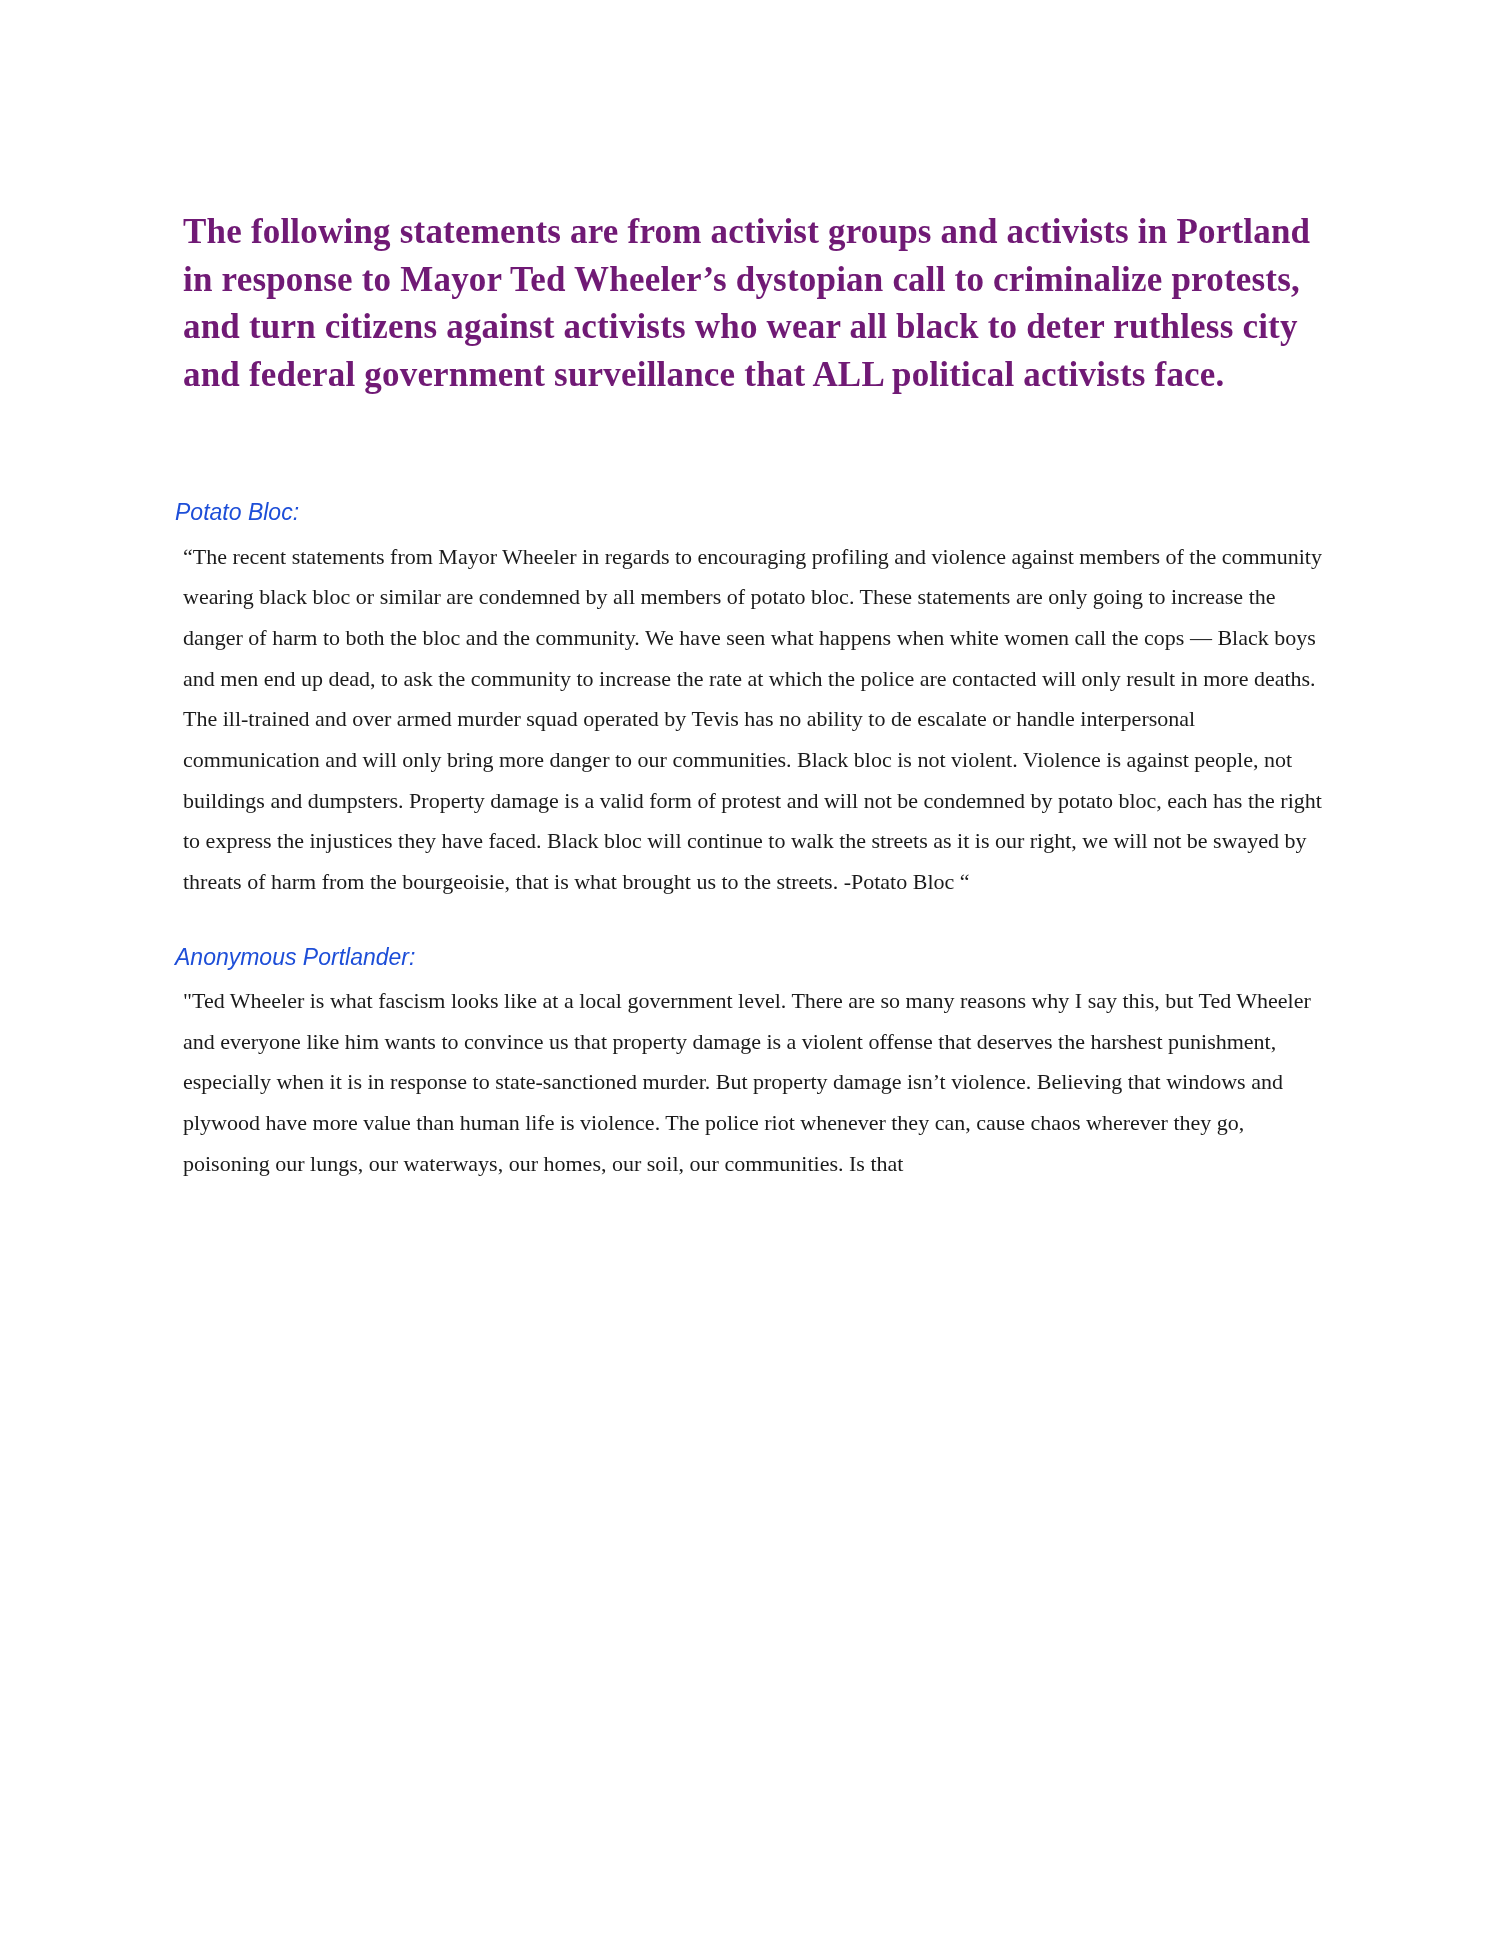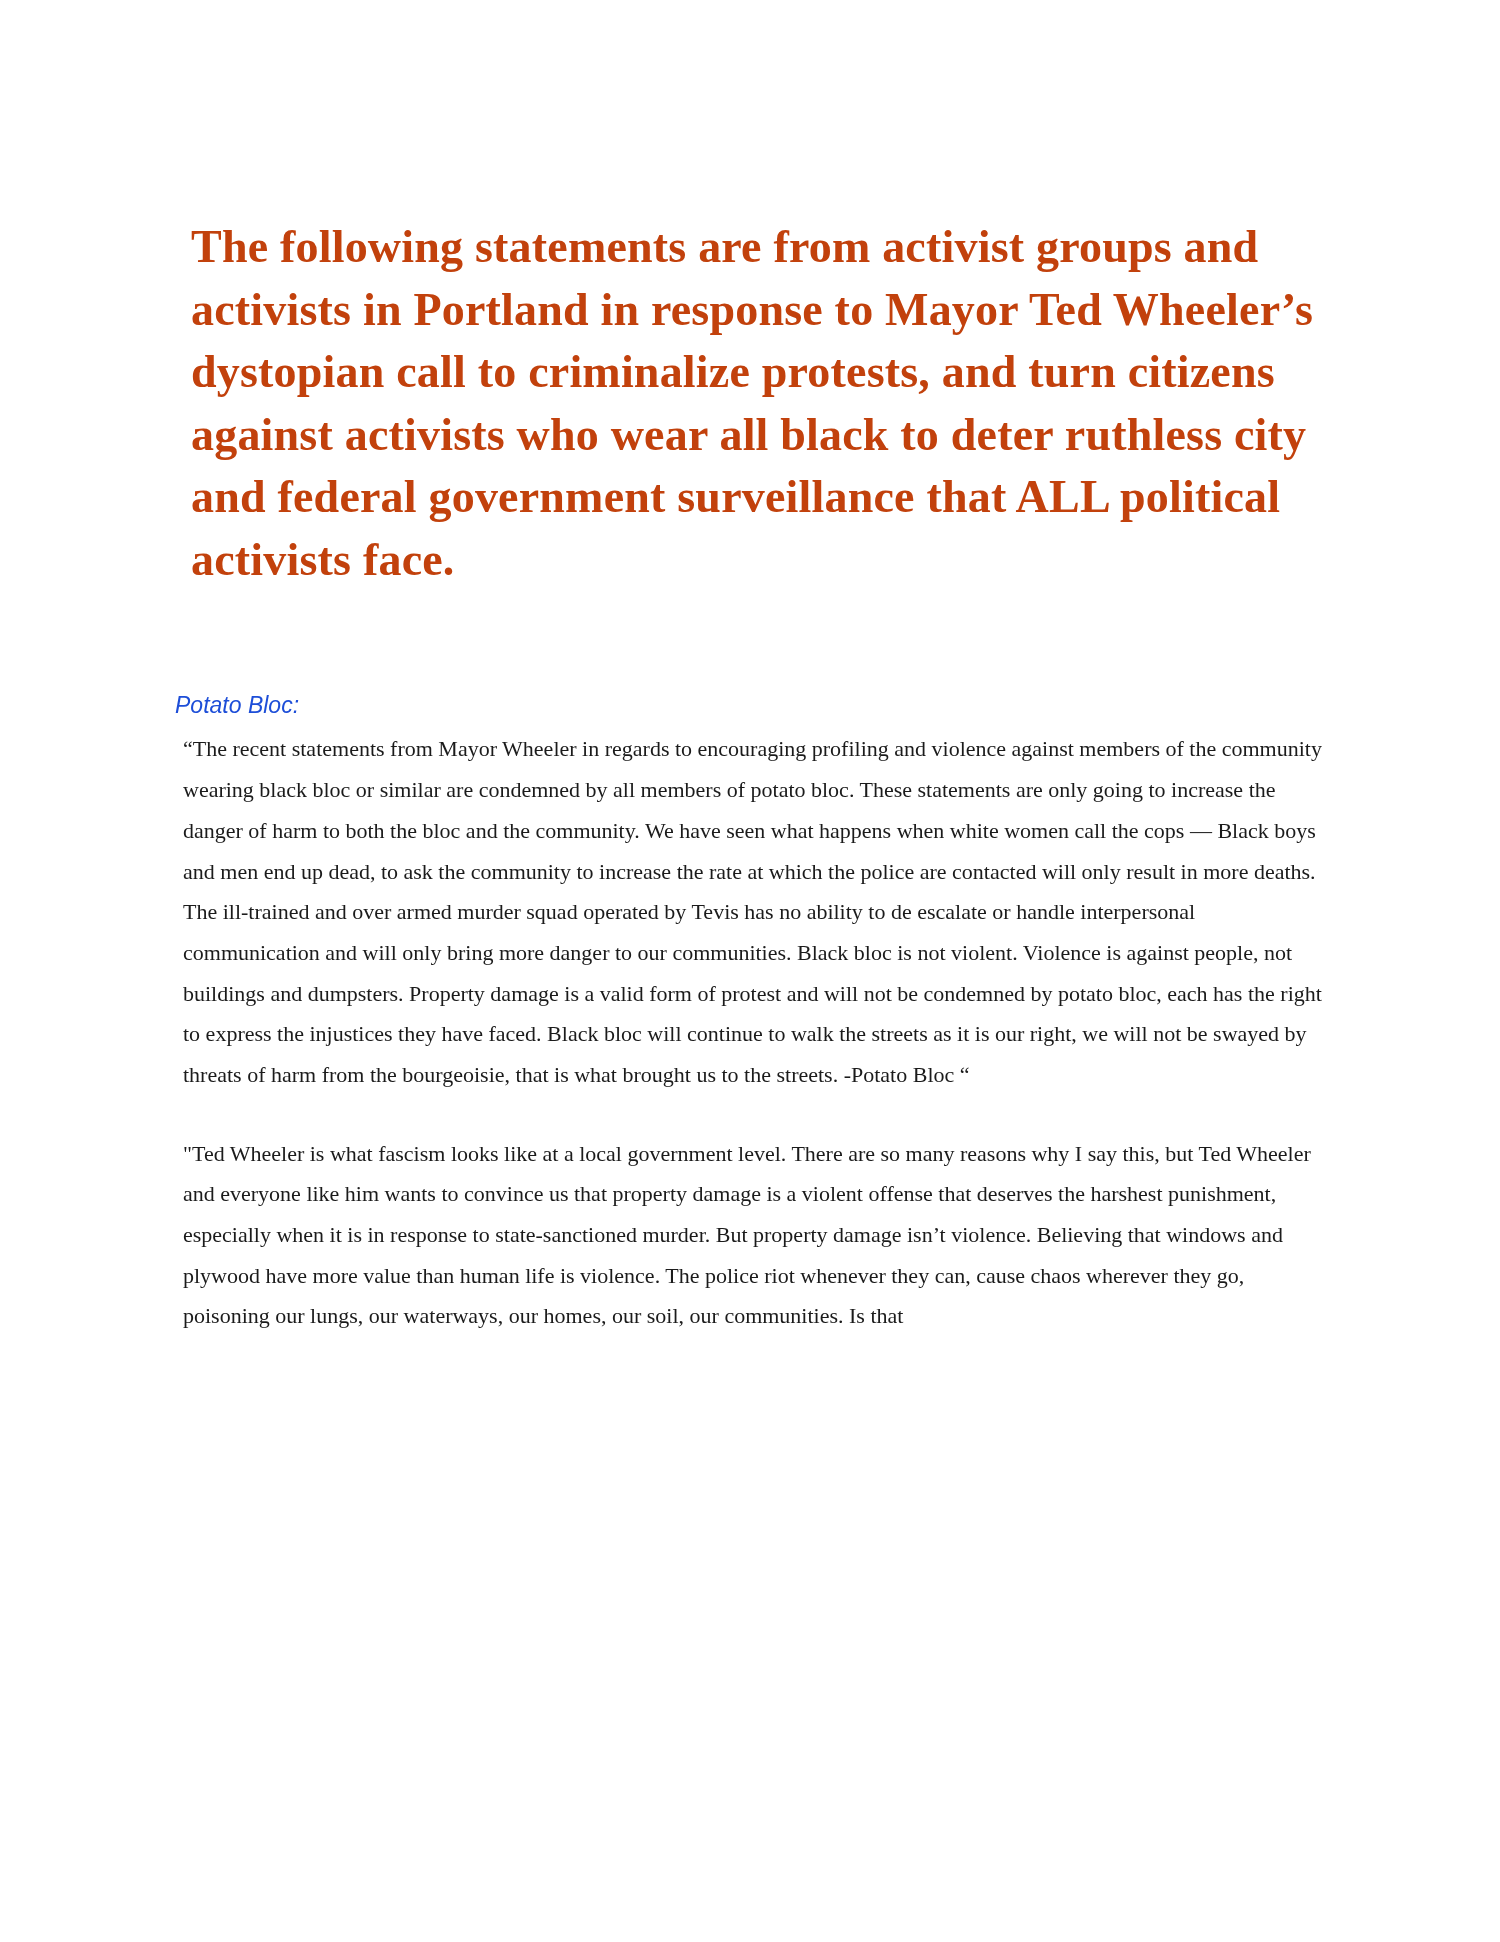--- a/index.html
+++ b/index.html
@@ -17,25 +17,25 @@
   }
   .content {
     position: absolute;
     left: 175px;
     top: 200px;
     width: 1165px;
   }
   .headline {
     font-family: "Liberation Serif", "DejaVu Serif", serif;
     font-weight: 700;
-    font-size: 46px;
+    font-size: 35px;
     line-height: 1.36;
-    color: #c2410c;
+    color: #701a75;
     letter-spacing: 0.2px;
-    margin: 16px;
+    margin: 8px;
   }
   .section {
     margin-top: 98px;
   }
   .section + .section {
     margin-top: 38px;
   }
   .section-label {
     font-family: "Liberation Sans", "DejaVu Sans", sans-serif;
     font-style: italic;
@@ -59,17 +59,18 @@
   <div class="content">
 
     <h1 class="headline">The following statements are from activist groups and activists in Portland in response to Mayor Ted Wheeler’s dystopian call to criminalize protests, and turn citizens against activists who wear all black to deter ruthless city and federal government surveillance that ALL political activists face.</h1>
 
     <div class="section">
       <p class="section-label">Potato Bloc:</p>
       <p class="section-body">“The recent statements from Mayor Wheeler in regards to encouraging profiling and violence against members of the community wearing black bloc or similar are condemned by all members of potato bloc. These statements are only going to increase the danger of harm to both the bloc and the community. We have seen what happens when white women call the cops — Black boys and men end up dead, to ask the community to increase the rate at which the police are contacted will only result in more deaths. The ill-trained and over armed murder squad operated by Tevis has no ability to de escalate or handle interpersonal communication and will only bring more danger to our communities. Black bloc is not violent. Violence is against people, not buildings and dumpsters. Property damage is a valid form of protest and will not be condemned by potato bloc, each has the right to express the injustices they have faced. Black bloc will continue to walk the streets as it is our right, we will not be swayed by threats of harm from the bourgeoisie, that is what brought us to the streets. -Potato Bloc “</p>
     </div>
 
     <div class="section">
+      <p class="section-label">Anonymous Portlander:</p>
       <p class="section-body">"Ted Wheeler is what fascism looks like at a local government level. There are so many reasons why I say this, but Ted Wheeler and everyone like him wants to convince us that property damage is a violent offense that deserves the harshest punishment, especially when it is in response to state-sanctioned murder. But property damage isn’t violence. Believing that windows and plywood have more value than human life is violence. The police riot whenever they can, cause chaos wherever they go, poisoning our lungs, our waterways, our homes, our soil, our communities. Is that</p>
     </div>
 
   </div>
 </div>
 
 </body></html>

